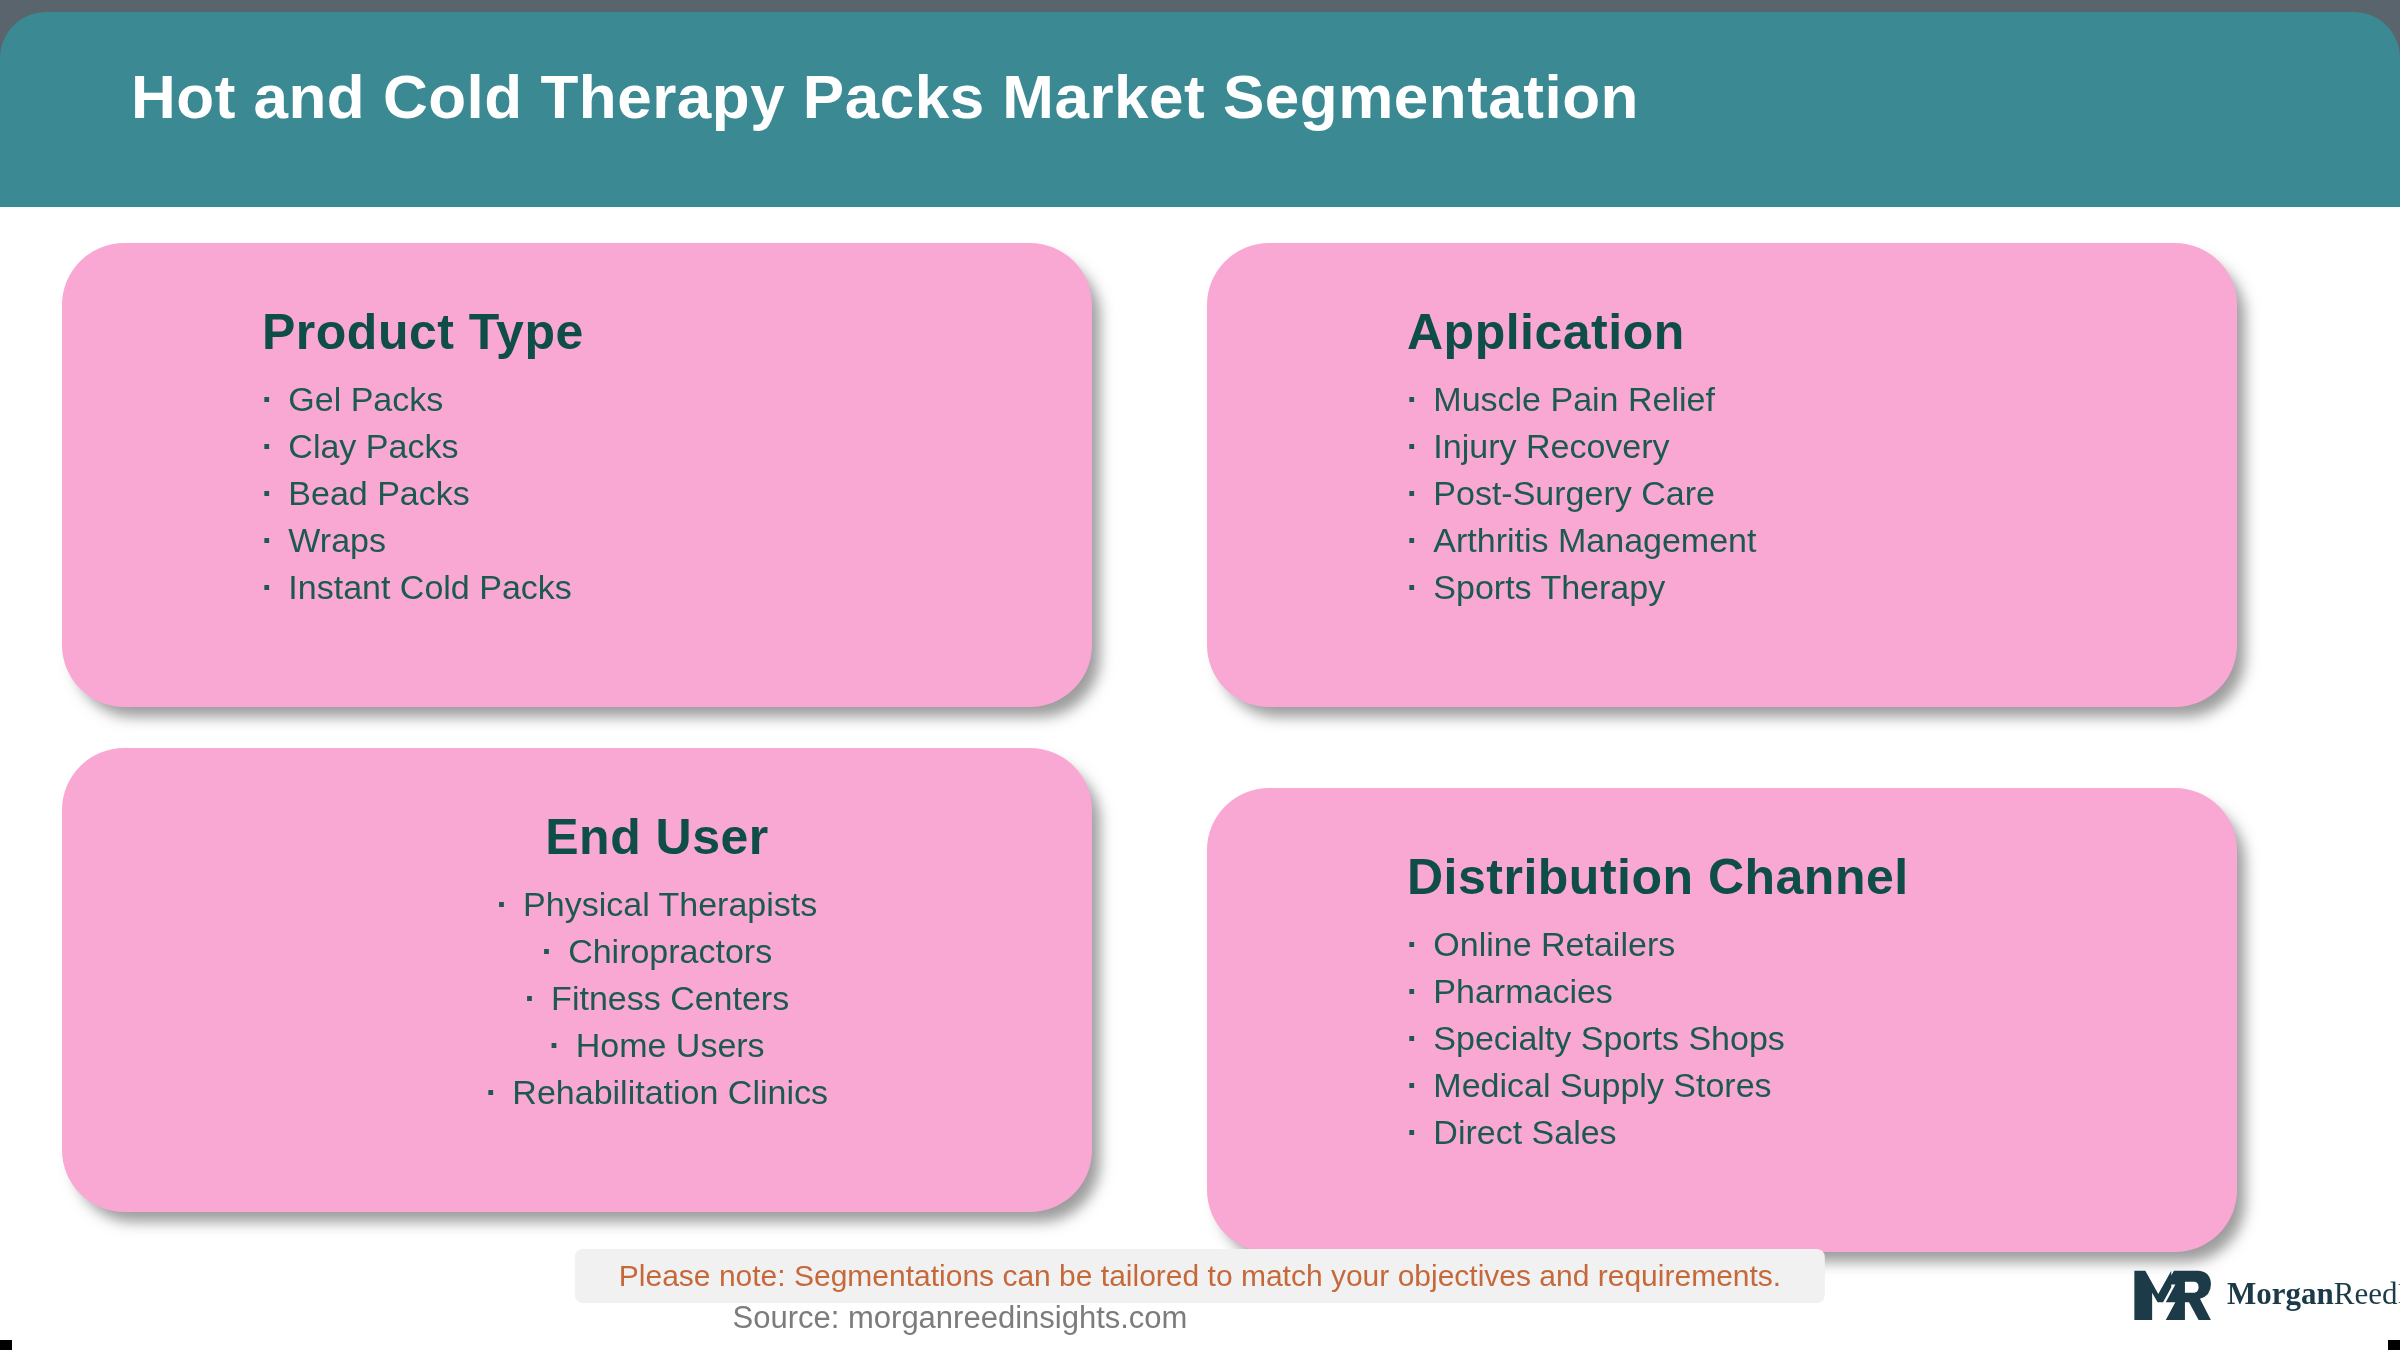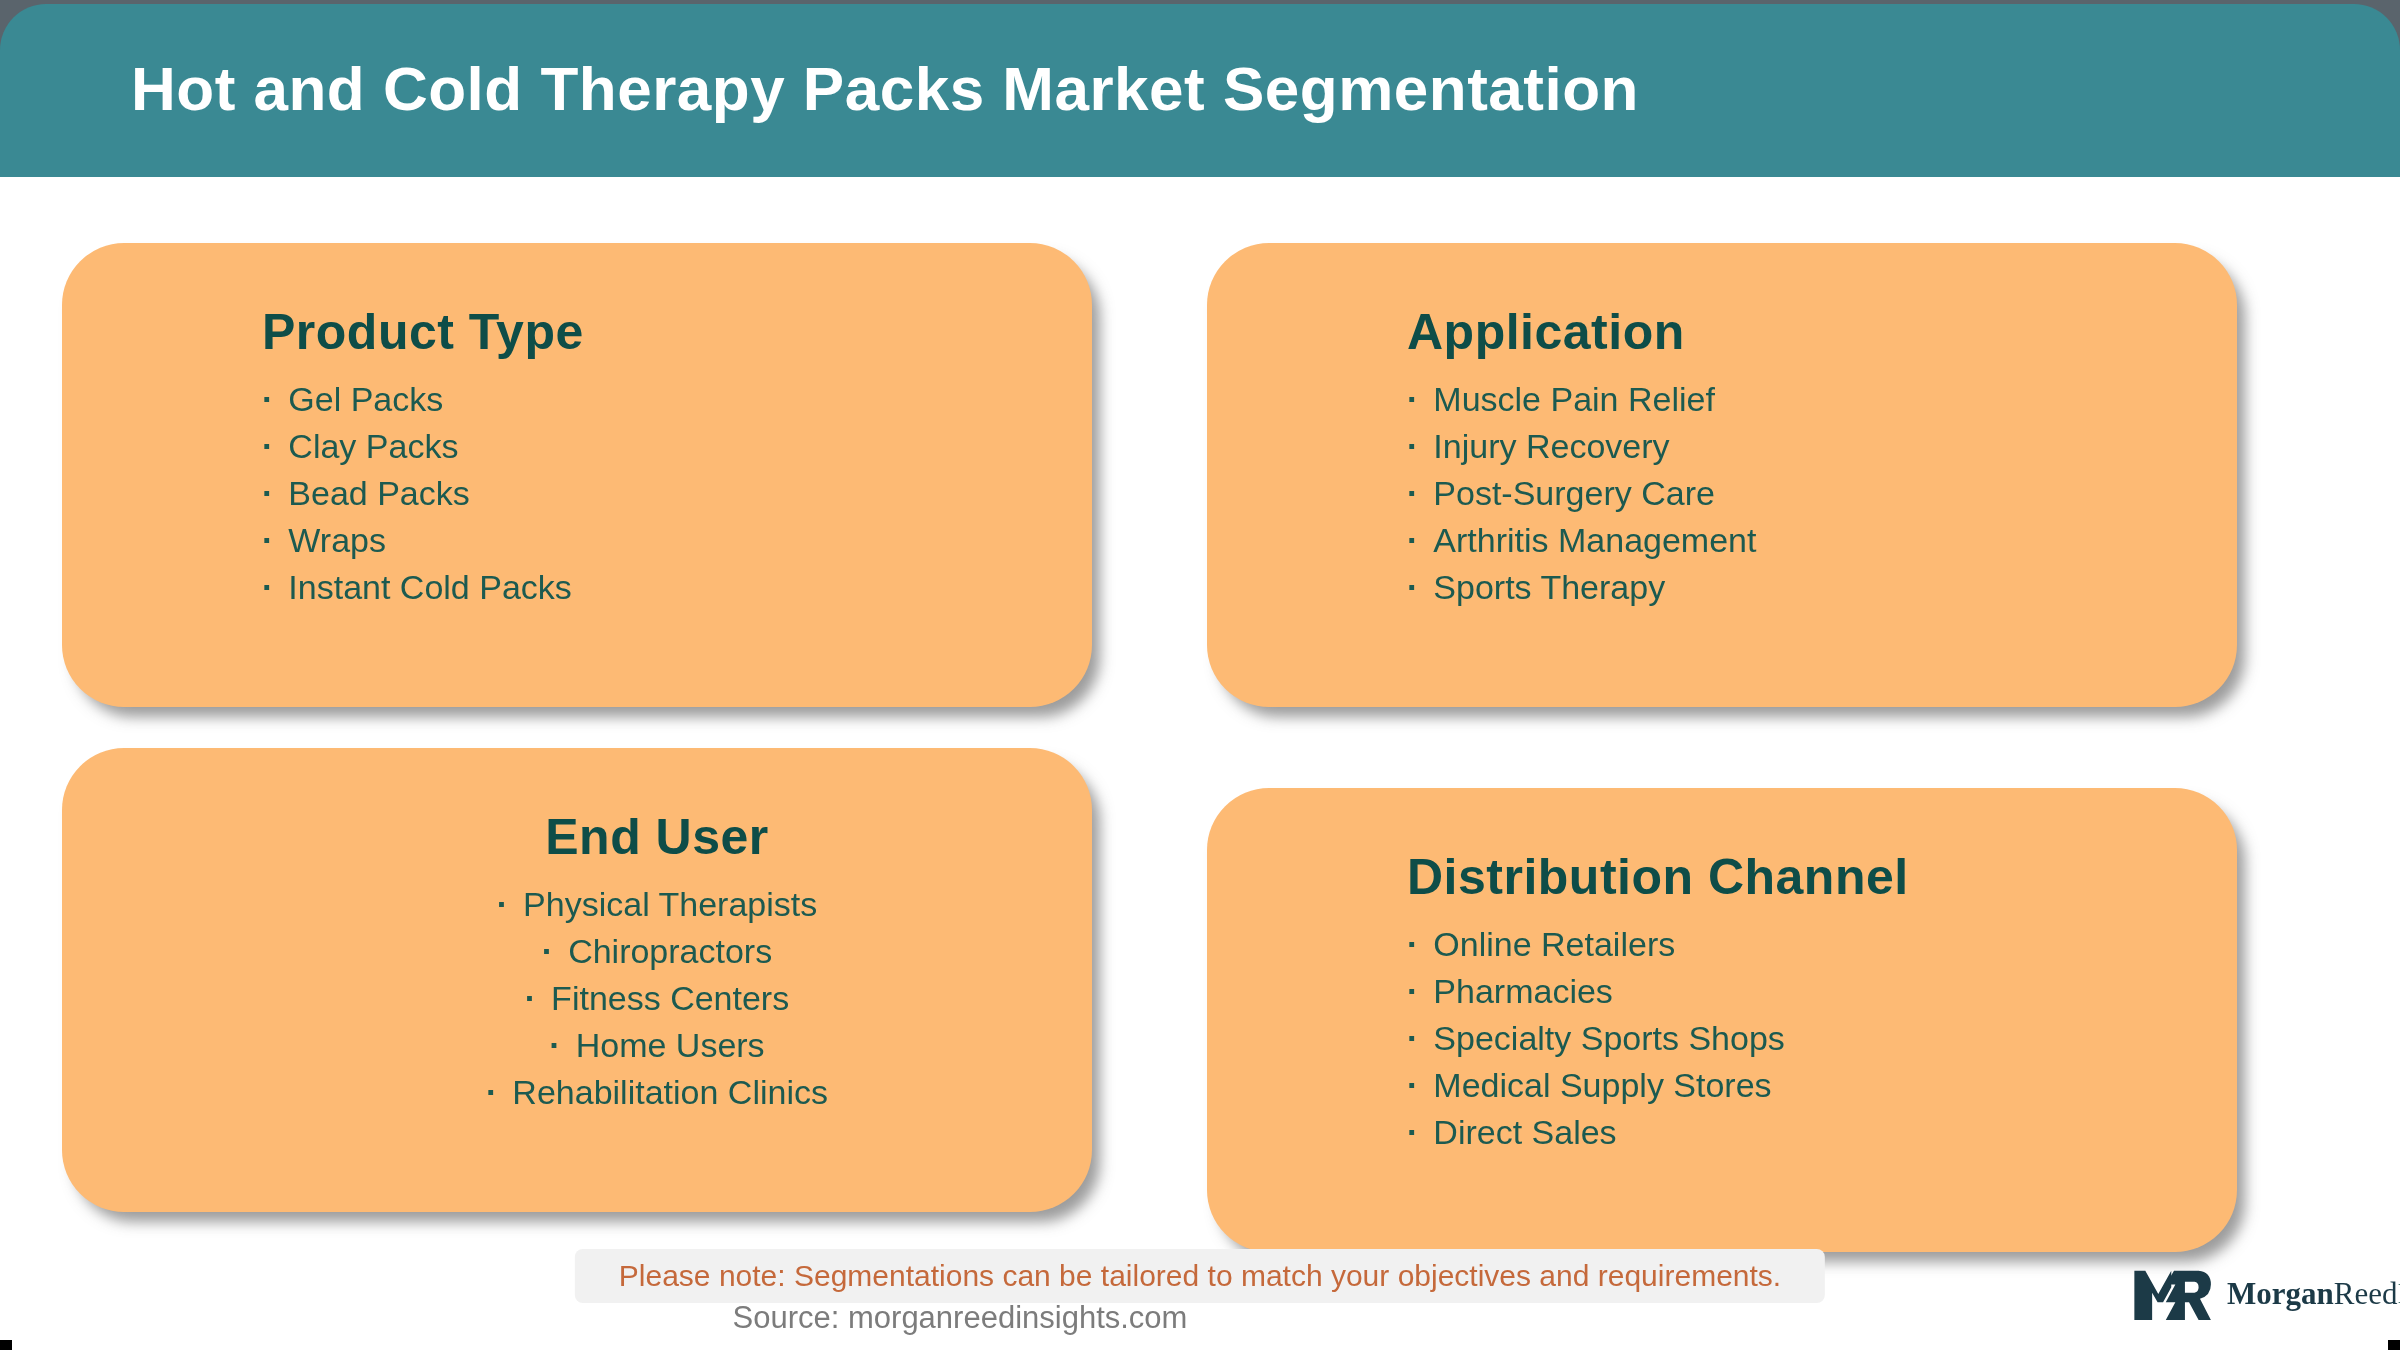--- a/index.html
+++ b/index.html
@@ -3,29 +3,29 @@
 <meta charset="utf-8">
 <style>
   html,body{margin:0;padding:0;background:#ffffff;}
   .stage{
     position:relative;width:2400px;height:1350px;background:#ffffff;
     font-family:"Liberation Sans", sans-serif;overflow:hidden;
   }
   
   .corner-bg{position:absolute;top:0;left:0;width:2400px;height:70px;background:#5a646c;}
   .header{
-    position:absolute;top:4px;left:0;width:2400px;height:173px;
+    position:absolute;top:12px;left:0;width:2400px;height:195px;
     background:#3a8993;border-radius:46px 46px 0 0;
   }
   .header h1{
     margin:0;padding:0 0 0 131px;line-height:170px;
     color:#ffffff;font-size:62px;font-weight:bold;letter-spacing:0.5px;
   }
   .card{
-    position:absolute;width:1030px;height:464px;background:#fdba74;
+    position:absolute;width:1030px;height:464px;background:#f9a8d4;
     border-radius:62px;box-shadow:10px 12px 14px -2px rgba(75,75,75,0.55);
     box-sizing:border-box;padding:58px 40px 0 200px;
   }
   .card-1{left:62px;top:243px;}
   .card-2{left:1207px;top:243px;}
   .card-3{left:62px;top:748px;text-align:center;}
   .card-4{left:1207px;top:748px;margin-top:40px;}
   .card h2{
     margin:0 0 12px 0;font-size:50px;font-weight:bold;color:#0e4d48;
     letter-spacing:0.5px;line-height:1.25;

